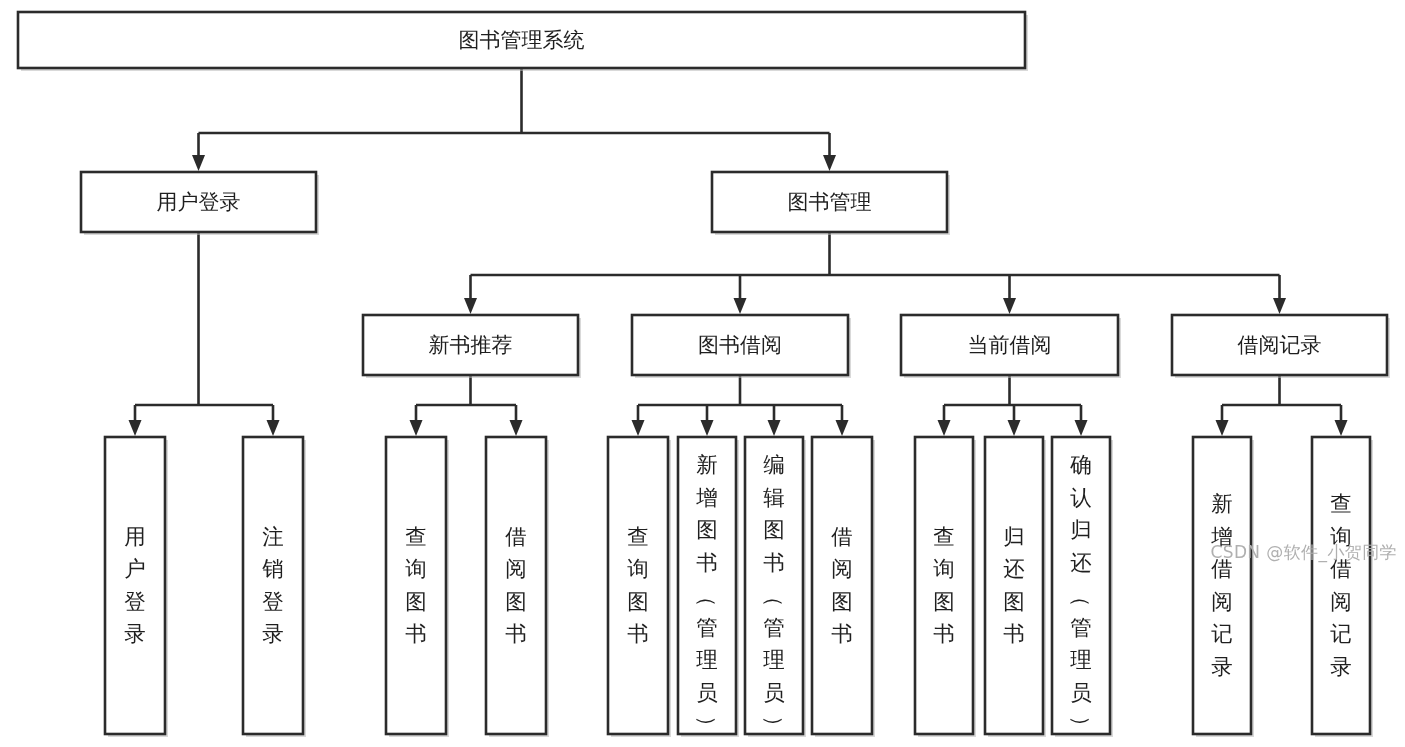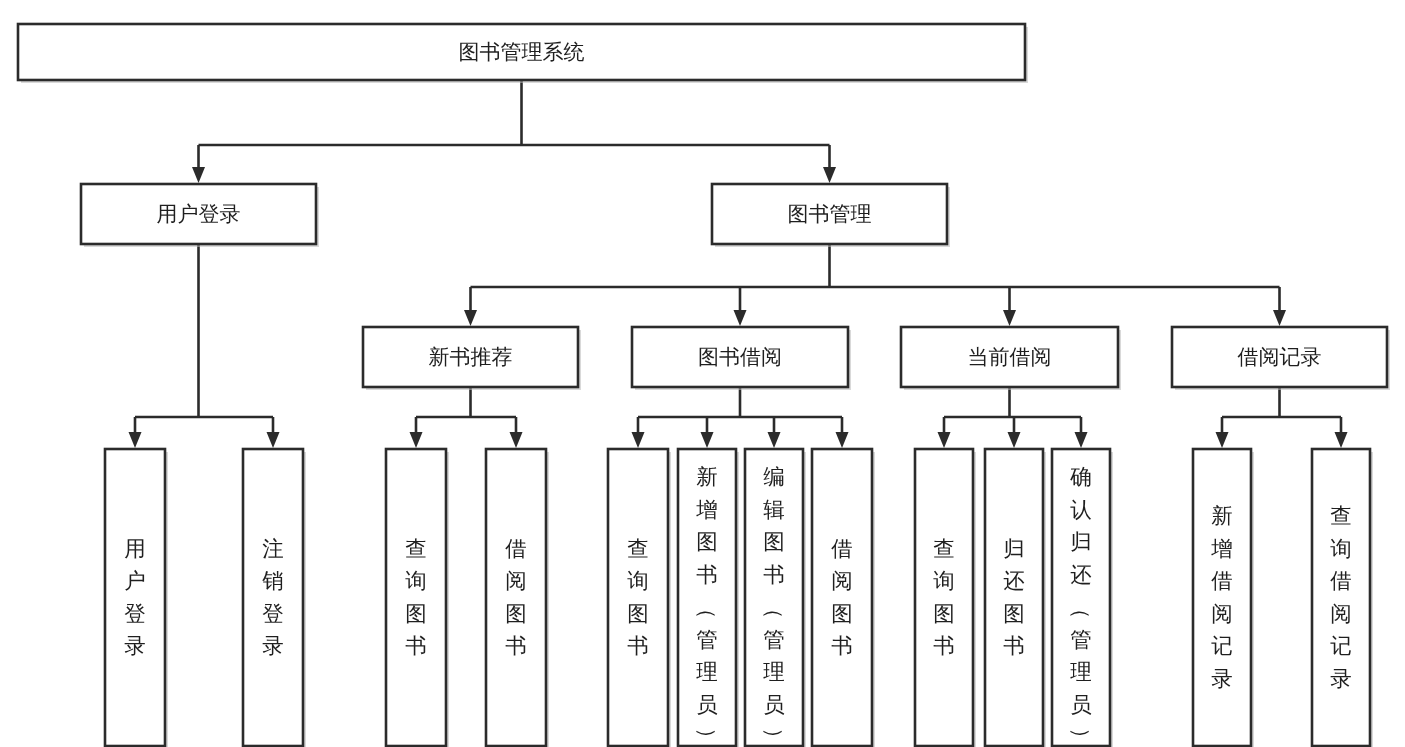--- a/index.html
+++ b/index.html
@@ -10,21 +10,21 @@
   body {
     width: 1405px;
     height: 747px;
     font-family: "DejaVu Sans", "Liberation Sans", sans-serif;
     overflow: hidden;
     position: relative;
   }
   #diagram-root {
     position: absolute;
     left: 0;
-    top: 12px;
+    top: 0;
     width: 1405px;
     height: 570px;
   }
   svg.flow {
     display: block;
     width: 1405px;
     height: 747px;
   }
   .node-rect {
     fill: #ffffff;
@@ -297,13 +297,14 @@
           <rect class="node-rect" x="1312" y="437" width="58" height="297"></rect>
           <text class="node-label-vert" x="1341" y="511.25">查</text>
           <text class="node-label-vert" x="1341" y="543.75">询</text>
           <text class="node-label-vert" x="1341" y="576.25">借</text>
           <text class="node-label-vert" x="1341" y="608.75">阅</text>
           <text class="node-label-vert" x="1341" y="641.25">记</text>
           <text class="node-label-vert" x="1341" y="673.75">录</text>
         </g>
       </g>
   </svg>
+  <div class="watermark">CSDN @软件_小贺同学</div>
 </div>
 
 </body></html>

